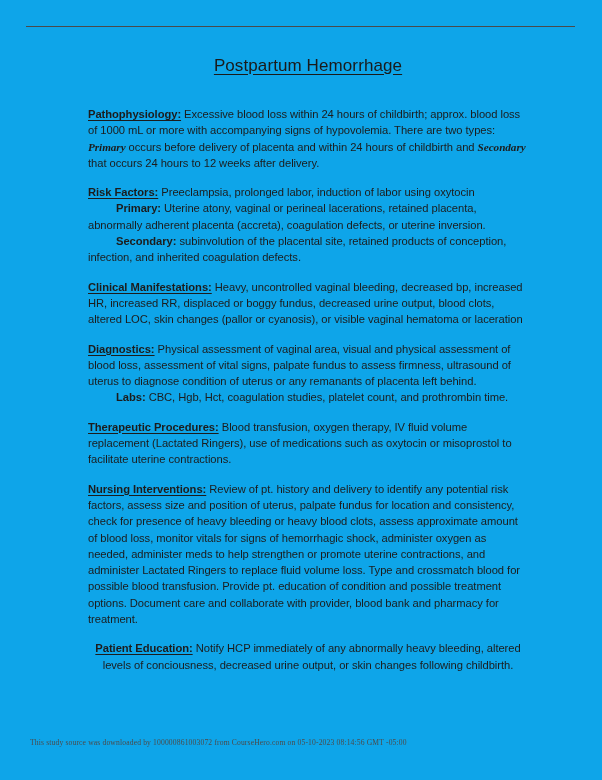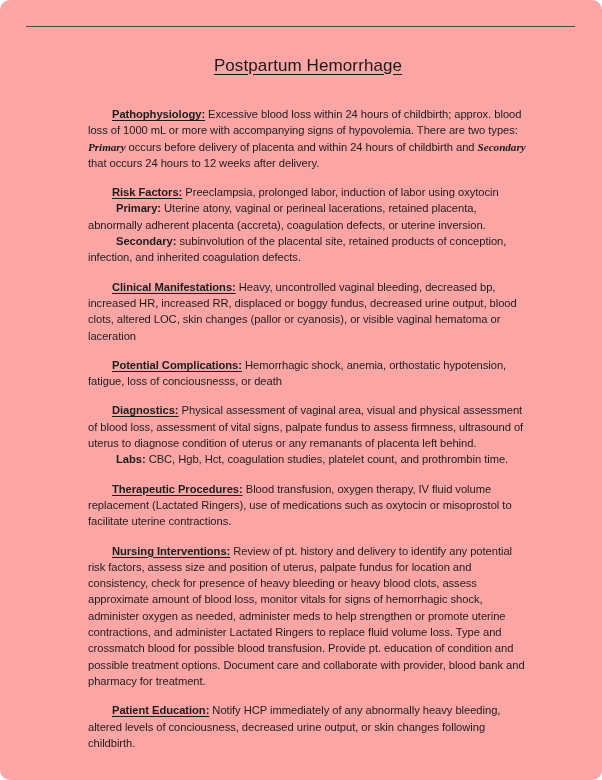--- a/index.html
+++ b/index.html
@@ -14,22 +14,21 @@
     position: relative;
     overflow: hidden;
     font-family: "Liberation Sans", sans-serif;
     color: #000000;
     -webkit-font-smoothing: antialiased;
   }
 
   #page {
     position: absolute;
     inset: 0;
-    background: #fca5a5;
-    border-radius: 10px;
+    background: #0ea5e9;
   }
 
   
   .top-rule {
     position: absolute;
     left: 26px;
     top: 26px;
     width: 549px;
     height: 1px;
     background: #4a4a4a;
@@ -57,27 +56,26 @@
   }
 
   .para {
     font-size: 11.2px;
     line-height: 16.3px;
     margin: 0 0 13px 0;
     text-align: left;
     color: #1c1c1c;
     letter-spacing: -0.05px;
   }
-  .para:last-child { margin-bottom: 0; }
+  .para:last-child { margin-bottom: 0; text-align: center; }
 
   .lbl {
     font-weight: bold;
     text-decoration: underline;
     text-underline-offset: 1.5px;
-    margin-left: 24px;
   }
   .b { font-weight: bold; margin-left: 28px; }
   .bi { font-weight: bold; font-style: italic; font-family: Liberation Serif, serif; }
 
   
   .footer-note,
   .footer-url {
     position: absolute;
     left: 30px;
     font-family: "Liberation Serif", serif;
@@ -103,24 +101,24 @@
   <hr class="top-rule">
 
   <div class="doc-body">
 
     <h1 class="doc-title">Postpartum Hemorrhage</h1>
 
     <div id="sections-host">
         <p class="para"><span class="lbl">Pathophysiology:</span><span> Excessive blood loss within 24 hours of childbirth; approx. blood loss of 1000 mL or more with accompanying signs of hypovolemia. There are two types: </span><span class="bi">Primary</span><span> occurs before delivery of placenta and within 24 hours of childbirth and </span><span class="bi">Secondary</span><span> that occurs 24 hours to 12 weeks after delivery.</span></p>
         <p class="para"><span class="lbl">Risk Factors:</span><span>  Preeclampsia, prolonged labor, induction of labor using oxytocin </span><span class="b">Primary:</span><span> Uterine atony, vaginal or perineal lacerations, retained placenta, abnormally adherent placenta (accreta), coagulation defects, or uterine inversion. </span><span class="b">Secondary:</span><span> subinvolution of the placental site, retained products of conception, infection, and inherited coagulation defects.</span></p>
         <p class="para"><span class="lbl">Clinical Manifestations:</span><span> Heavy, uncontrolled vaginal bleeding, decreased bp, increased HR, increased RR, displaced or boggy fundus, decreased urine output, blood clots, altered LOC, skin changes (pallor or cyanosis), or visible vaginal hematoma or laceration</span></p>
-        <p class="para"><span class="lbl">Potential Complications:</span><span> Hemorrhagic shock, anemia, orthostatic hypotension, fatigue, loss of conciousnesss, or death</span></p>
         <p class="para"><span class="lbl">Diagnostics:</span><span> Physical assessment of vaginal area, visual and physical assessment of blood loss, assessment of vital signs, palpate fundus to assess firmness, ultrasound of uterus to diagnose condition of uterus or any remanants of placenta left behind. </span><span class="b">Labs:</span><span> CBC, Hgb, Hct, coagulation studies, platelet count, and prothrombin time.</span></p>
         <p class="para"><span class="lbl">Therapeutic Procedures:</span><span>  Blood transfusion, oxygen therapy, IV fluid volume replacement (Lactated Ringers), use of medications such as oxytocin or misoprostol to facilitate uterine contractions.</span></p>
         <p class="para"><span class="lbl">Nursing Interventions:</span><span> Review of pt. history and delivery to identify any potential risk factors, assess size and position of uterus, palpate fundus for location and consistency, check for presence of heavy bleeding or heavy blood clots, assess approximate amount of blood loss, monitor vitals for signs of hemorrhagic shock, administer oxygen as needed, administer meds to help strengthen or promote uterine contractions, and administer Lactated Ringers to replace fluid volume loss. Type and crossmatch blood for possible blood transfusion. Provide pt. education of condition and possible treatment options. Document care and collaborate with provider, blood bank and pharmacy for treatment.</span></p>
         <p class="para"><span class="lbl">Patient Education:</span><span>  Notify HCP immediately of any abnormally heavy bleeding, altered levels of conciousness, decreased urine output, or skin changes following childbirth.</span></p>
       </div>
 
   </div>
 
+  <div class="footer-note">This study source was downloaded by 100000861003072 from CourseHero.com on 05-10-2023 08:14:56 GMT -05:00</div>
 
 
 </div>
 
 </body></html>

